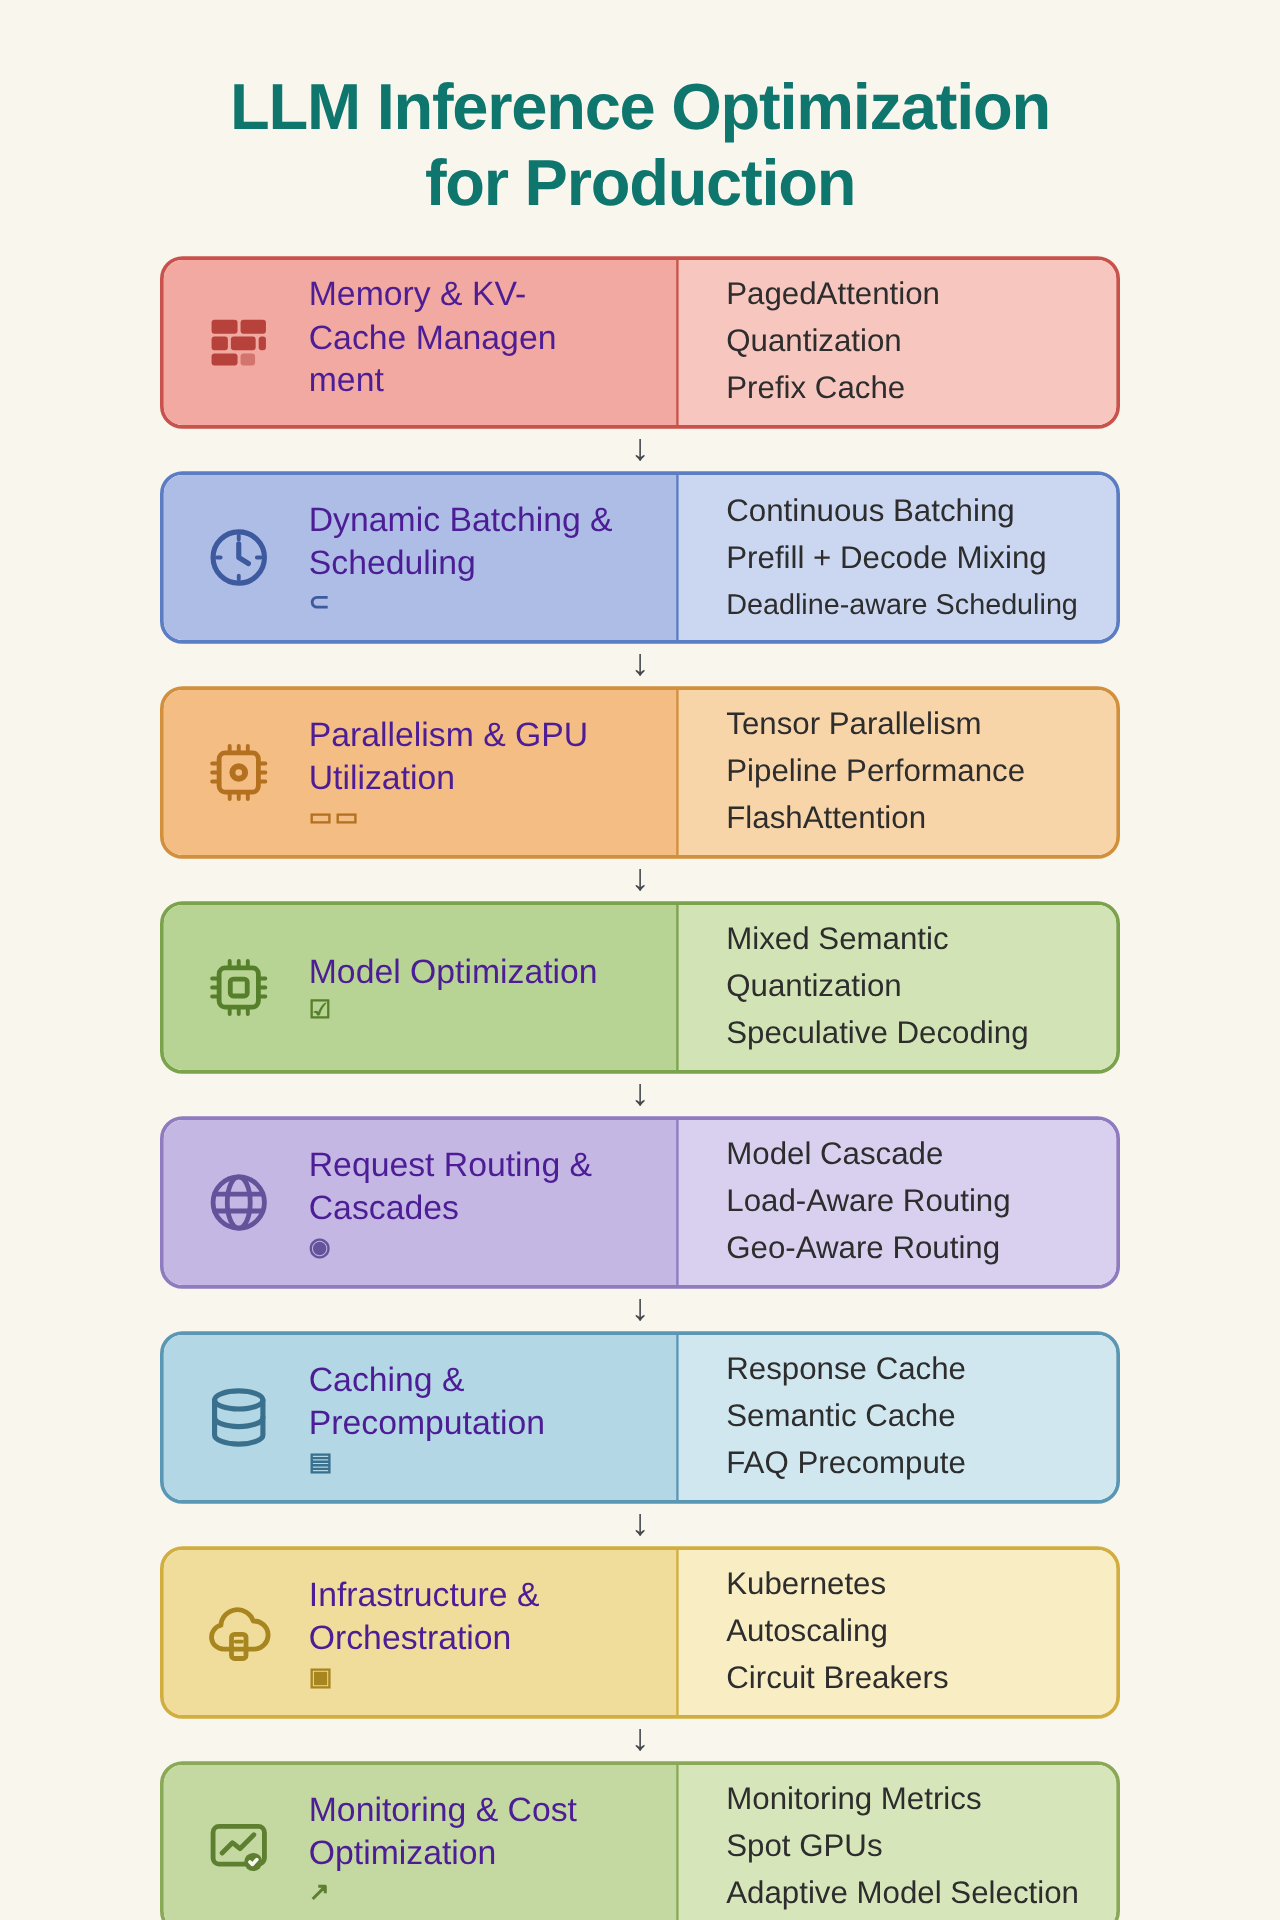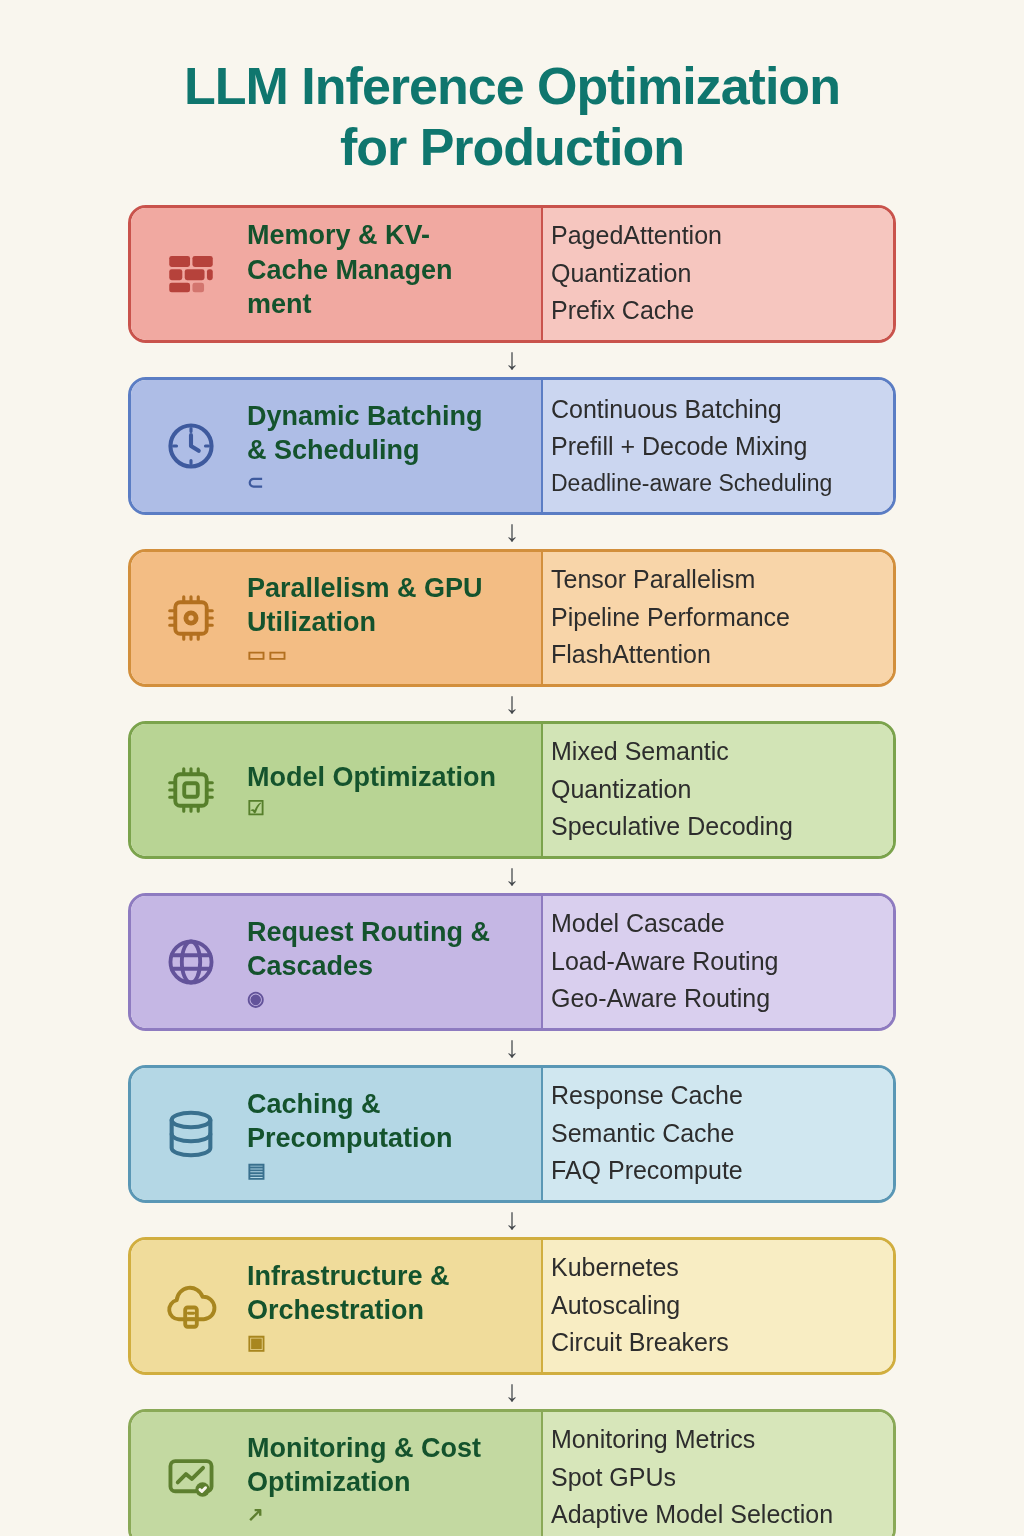--- a/index.html
+++ b/index.html
@@ -50,40 +50,40 @@
     align-items:center;
     justify-content:center;
     color:var(--icon);
   }
   .title-box {
     margin-left:16px;
     width:250px;
   }
   .card-title {
     font-size:27px;
-    font-weight:700;
+    font-weight:400;
     line-height:1.28;
-    color:#14532d;
+    color:#4c1d95;
   }
   .sub-icon {
     font-size:20px;
     line-height:1.1;
     margin-top:3px;
     color:var(--icon);
     font-weight:700;
     letter-spacing:2px;
     min-height:4px;
   }
   .card-right {
     flex:1;
     background:var(--right);
     display:flex;
     flex-direction:column;
     justify-content:center;
-    padding-left:8px;
+    padding-left:38px;
     padding-right:8px;
   }
   .item {
     font-size:25px;
     line-height:1.5;
     color:#2d2d2d;
   }
   .arrow {
     height:34px;
     line-height:32px;

